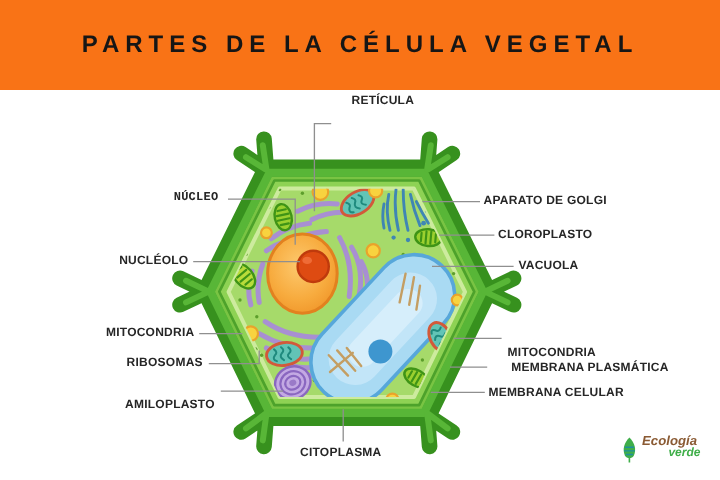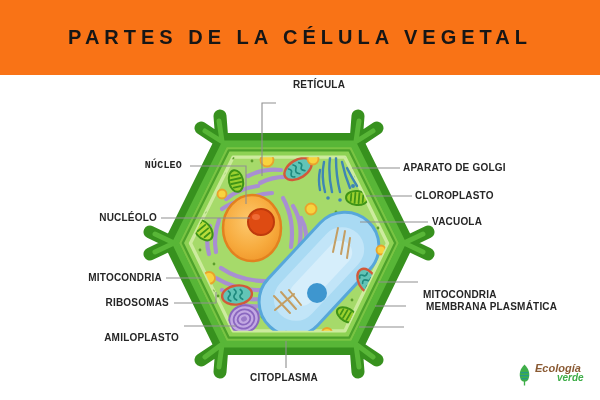--- a/index.html
+++ b/index.html
@@ -250,20 +250,21 @@
   <div class="lbl" style="right:418px;top:160px;font-family:Liberation Mono, monospace;">NÚCLEO</div>
   <div class="lbl" style="right:443px;top:212px;">NUCLÉOLO</div>
   <div class="lbl" style="right:438px;top:272px;">MITOCONDRIA</div>
   <div class="lbl" style="right:431px;top:297px;">RIBOSOMAS</div>
   <div class="lbl" style="right:421px;top:332px;text-align:center;">AMILOPLASTO</div>
   <div class="lbl" style="left:403px;top:162px;">APARATO DE GOLGI</div>
   <div class="lbl" style="left:415px;top:190px;">CLOROPLASTO</div>
   <div class="lbl" style="left:432px;top:216px;">VACUOLA</div>
   <div class="lbl" style="left:423px;top:289px;">MITOCONDRIA</div>
   <div class="lbl" style="left:410px;top:301px;padding-left:16px;">MEMBRANA PLASMÁTICA</div>
+  <div class="lbl" style="left:407px;top:322px;">MEMBRANA CELULAR</div>
   <div class="lbl" style="left:250px;top:372px;">CITOPLASMA</div>
 
   <div id="brand">
     <svg width="15" height="24" viewBox="0 0 20 30">
       <path d="M10,1 C4,7 2,14 5,21 C7,25 13,25 15,21 C18,14 16,7 10,1 Z" fill="#3fae49"></path>
       <path d="M5,12 L15,12 M4,16 L16,16 M6,20 L14,20" stroke="#1f8f9f" stroke-width="1.6"></path>
       <path d="M10,23 L10,29" stroke="#3fae49" stroke-width="1.8"></path>
     </svg>
     <div class="words">
       <div class="w1">Ecología</div>

